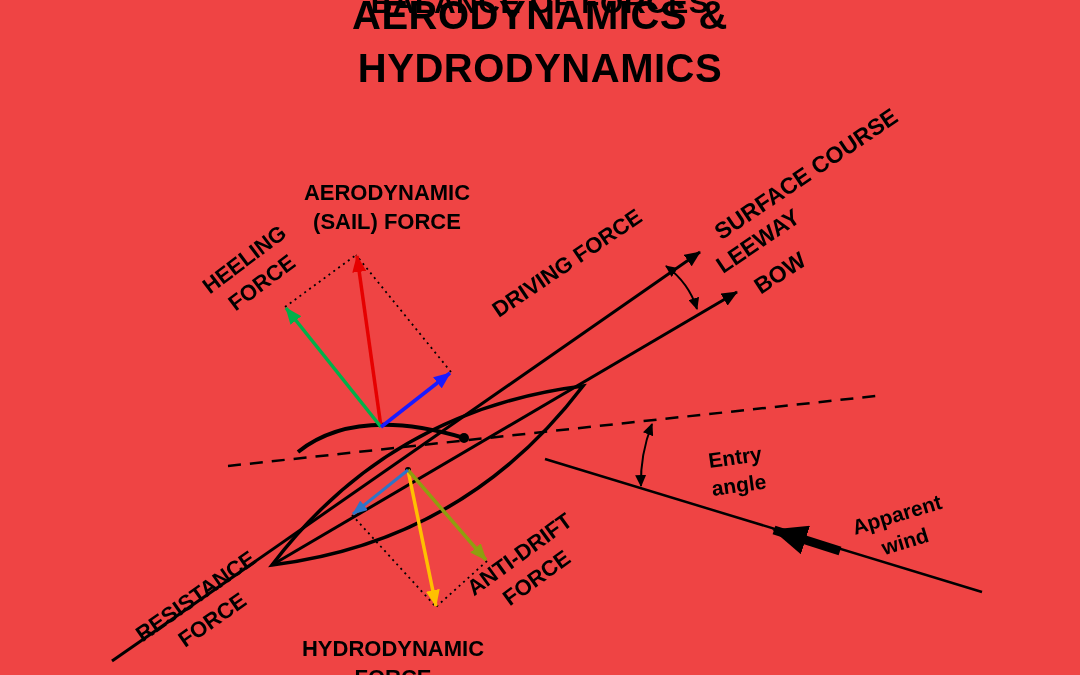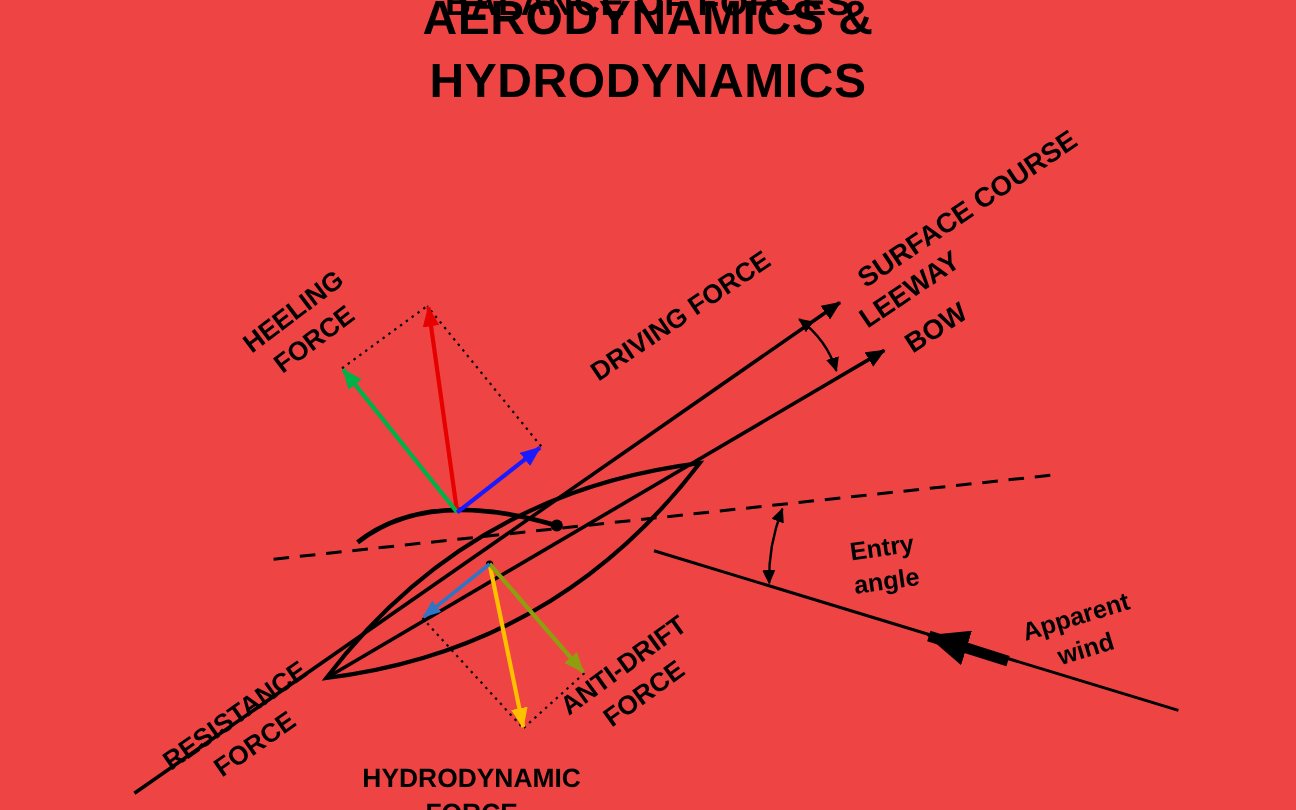--- a/index.html
+++ b/index.html
@@ -108,20 +108,22 @@
     <line x1="408" y1="470" x2="436" y2="606" stroke-width="3.5" marker-end="url(#mk-yellow)" stroke="#ffc000"></line>
 
     <line x1="408" y1="470" x2="486" y2="560" stroke-width="3.5" marker-end="url(#mk-olive)" stroke="#8f9e0f"></line>
 
     <line x1="408" y1="470" x2="353" y2="514" stroke-width="3" marker-end="url(#mk-lblue)" stroke="#2e75c8"></line>
   </svg>
 
   <div class="lbl title1">BALANCE OF FORCES</div>
   <div class="lbl title2">AERODYNAMICS &amp; HYDRODYNAMICS</div>
 
+  <div class="lbl lbl-aero">AERODYNAMIC
+(SAIL) FORCE</div>
   <div class="lbl lbl-heeling">HEELING
 FORCE</div>
   <div class="lbl lbl-driving">DRIVING FORCE</div>
   <div class="lbl lbl-surface">SURFACE COURSE</div>
   <div class="lbl lbl-leeway">LEEWAY</div>
   <div class="lbl lbl-bow">BOW</div>
   <div class="lbl lbl-entry">Entry
 angle</div>
   <div class="lbl lbl-wind">Apparent
 wind</div>

